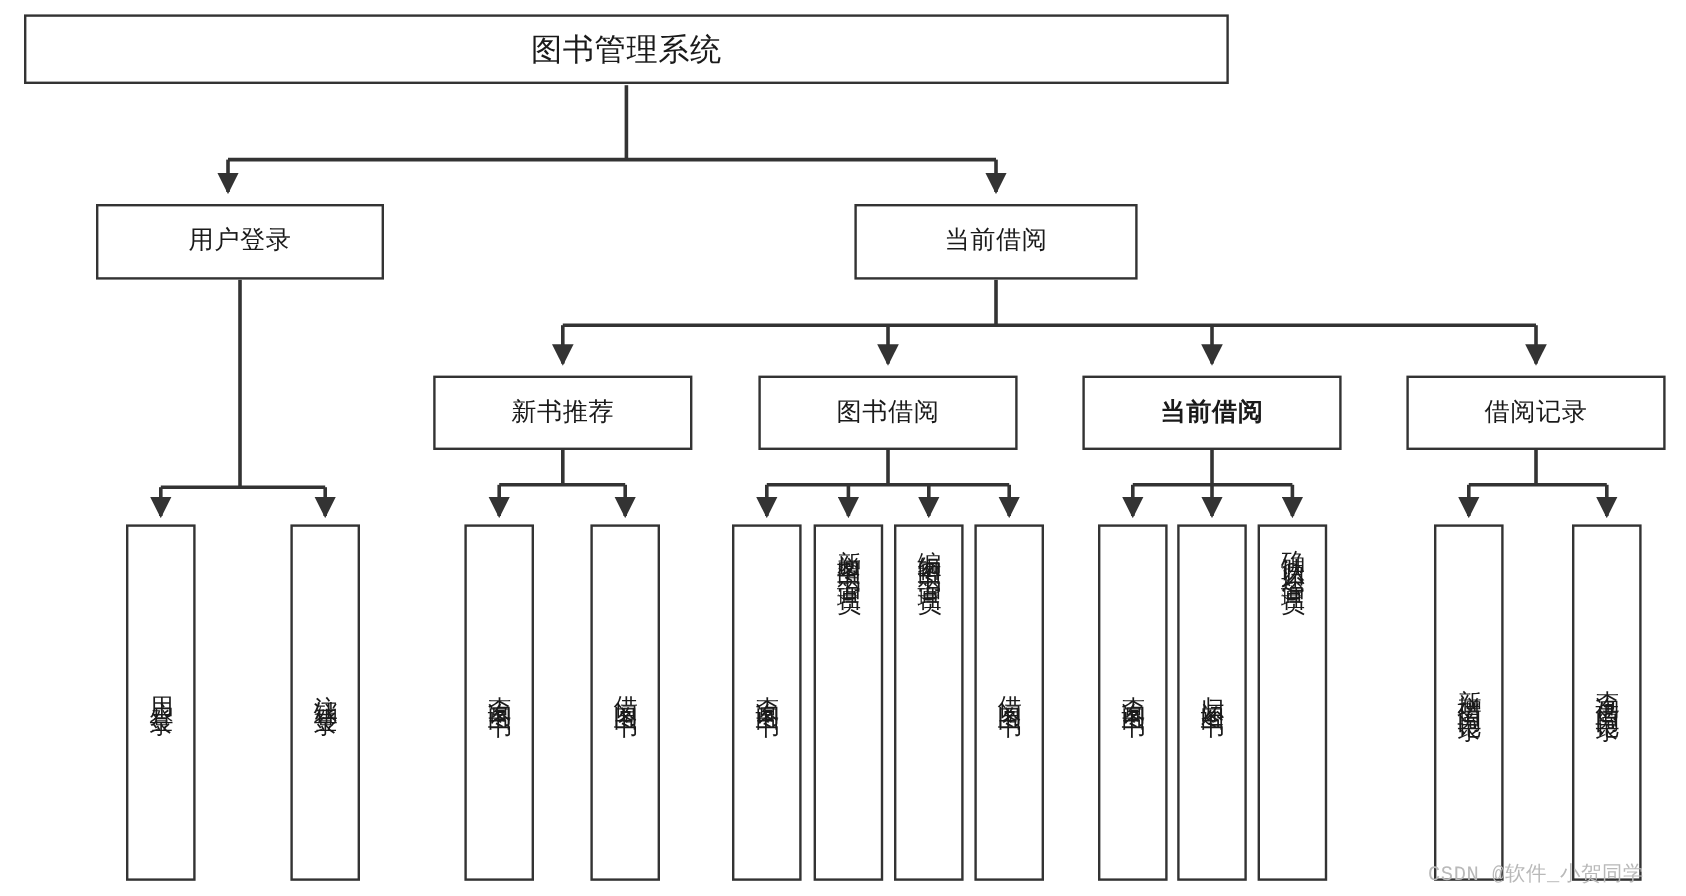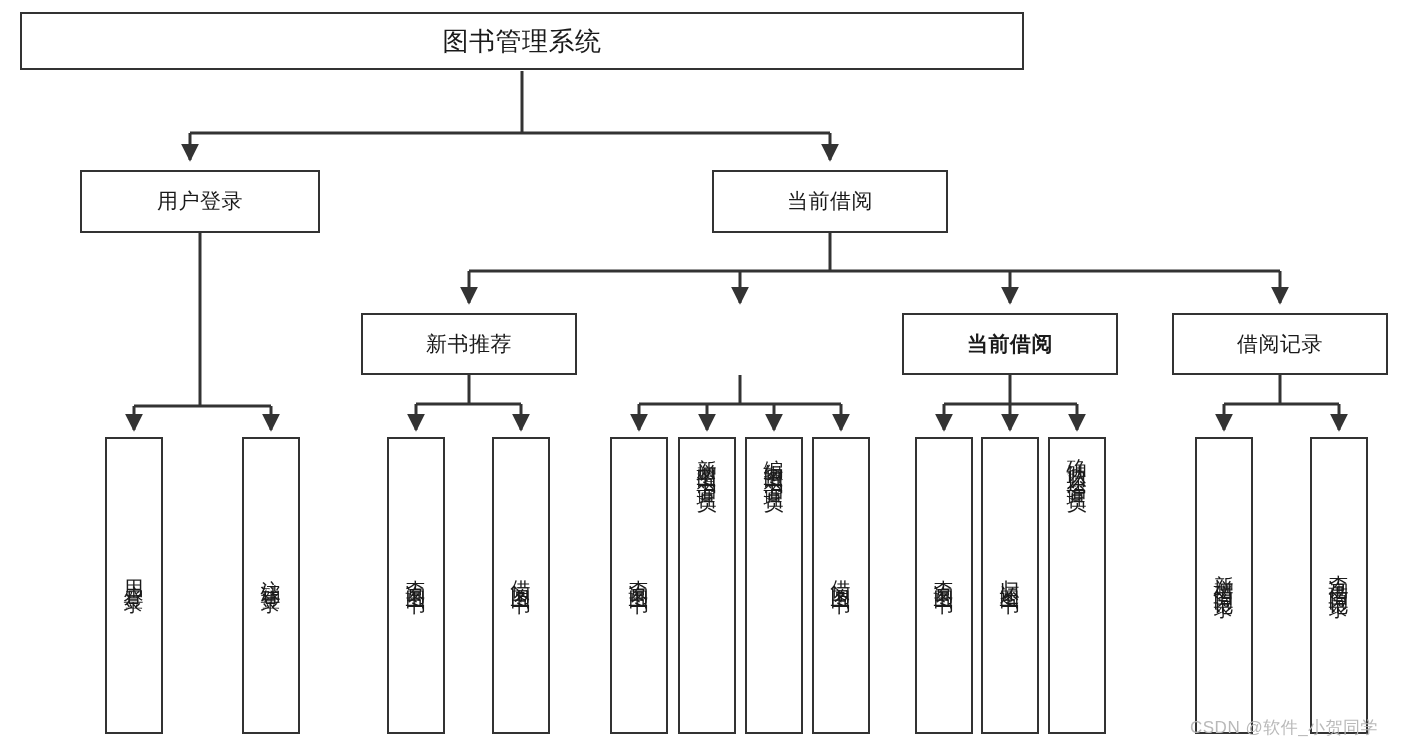--- a/index.html
+++ b/index.html
@@ -72,21 +72,21 @@
     top: -14px;
   }
   .watermark {
     position: absolute;
     left: 1190px;
     top: 716px;
     font-size: 17px;
     color: #b9b9b9;
     letter-spacing: 0.5px;
     white-space: nowrap;
-    font-family: Liberation Sans, sans-serif;
+    font-family: Liberation Mono, monospace;
   }
 </style>
 </head>
 <body>
 
 <div id="canvas">
 
   <svg id="edges" viewBox="0 0 1405 747" xmlns="http://www.w3.org/2000/svg">
     <defs>
       <marker id="arrow" viewBox="0 0 10 10" refX="9" refY="5" markerWidth="6" markerHeight="6" orient="auto-start-reverse">
@@ -146,20 +146,23 @@
   </div>
 
   <div class="node horiz" style="left:712px; top:170px; width:236px; height:63px;">
     <span class="label">当前借阅</span>
   </div>
 
   <div class="node horiz" style="left:361px; top:313px; width:216px; height:62px;">
     <span class="label">新书推荐</span>
   </div>
 
+  <div class="node horiz" style="left:632px; top:313px; width:216px; height:62px;">
+    <span class="label">图书借阅</span>
+  </div>
 
   <div class="node horiz" style="left:902px; top:313px; width:216px; height:62px;font-weight:bold;">
     <span class="label">当前借阅</span>
   </div>
 
   <div class="node horiz" style="left:1172px; top:313px; width:216px; height:62px;">
     <span class="label">借阅记录</span>
   </div>
 
   <div class="node vert short" style="left:105px; top:437px; width:58px; height:297px;">

